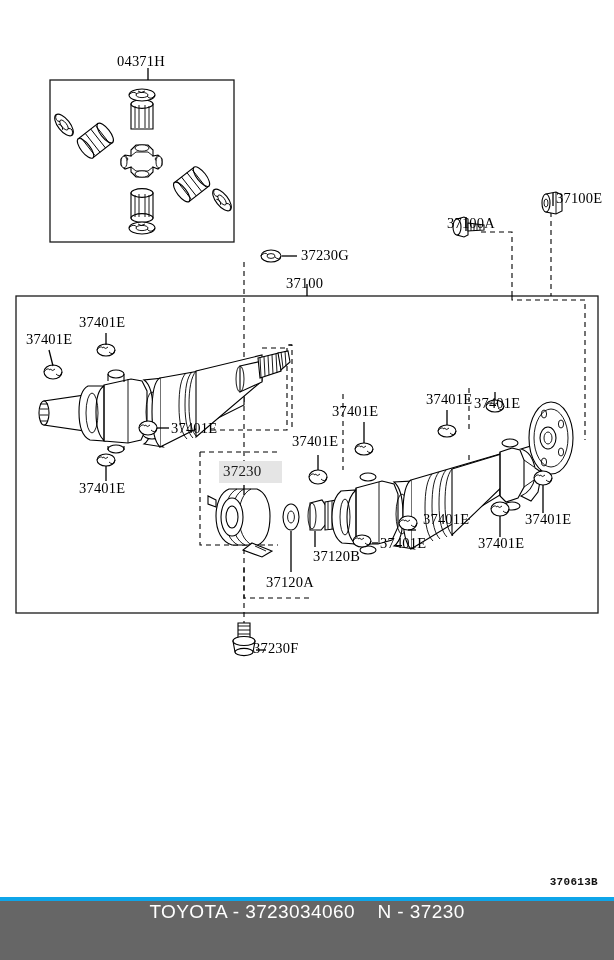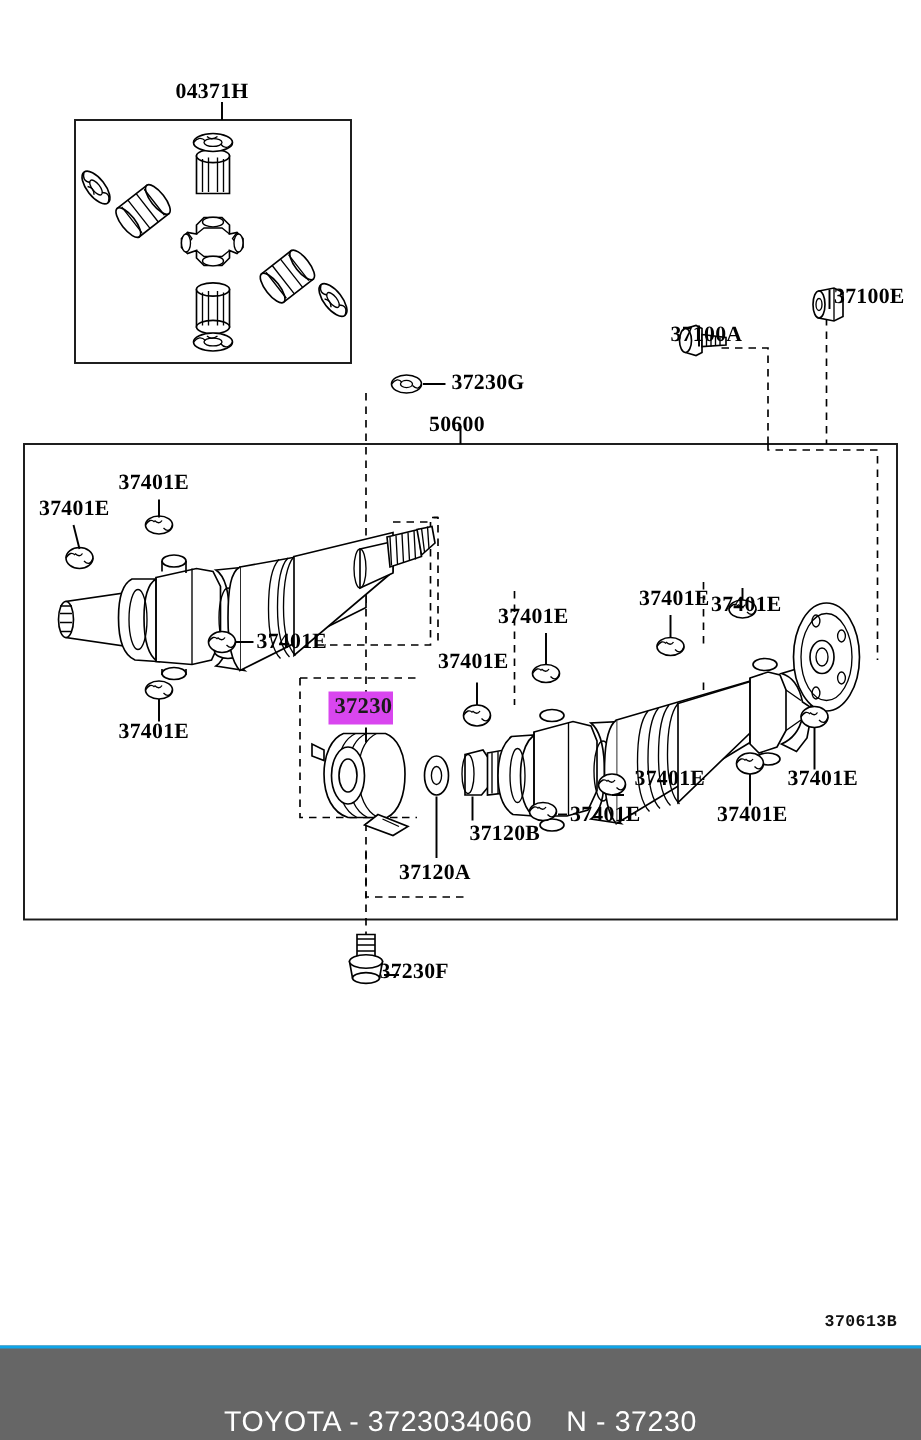--- a/index.html
+++ b/index.html
@@ -27,31 +27,31 @@
     position: absolute;
     left: 0; top: 0;
     width: 614px;
     height: 960px;
   }
 
   
   .lbl {
     position: absolute;
     font-family: "Liberation Serif", "DejaVu Serif", serif;
-    font-weight: bold;
+    font-weight: normal;
     font-size: 14.5px;
     letter-spacing: 0.2px;
     color: #000000;
     white-space: nowrap;
     line-height: 1;
   }
   .lbl.hl {
-    background: #d946ef;
+    background: #e5e5e5;
     color: #1a1a1a;
-    padding: 3px 0 4px 4px;
+    padding: 3px 20px 4px 4px;
     font-size: 15px;
   }
 
   
   .sheet-code {
     position: absolute;
     right: 16px;
     top: 876px;
     font-family: Liberation Mono, monospace;
     font-weight: bold;
@@ -61,24 +61,24 @@
   }
 
   
   #footer-bar {
     position: absolute;
     left: 0;
     top: 897px;
     width: 614px;
     height: 63px;
     background: #666666;
-    border-top: 2px solid #0ea5e9;
+    border-top: 4px solid #0ea5e9;
     box-sizing: border-box;
     display: flex;
-    align-items: flex-end;
+    align-items: flex-start;
     justify-content: center;
   }
   #footer-text {
     color: #ffffff;
     font-family: "Liberation Sans", sans-serif;
     font-size: 19px;
     letter-spacing: 0.4px;
     white-space: pre;
   }
 </style>
@@ -465,21 +465,21 @@
       <line class="ldr" x1="291" y1="531" x2="291" y2="572"></line>
 
       <line class="ldr" x1="256" y1="650" x2="266" y2="650"></line>
     </g>
   </svg>
 
   <div class="lbl" style="left:117px; top:54px;">04371H</div>
 
   <div class="lbl" style="left:301px; top:248px;">37230G</div>
 
-  <div class="lbl" style="left:286px; top:276px;">50600</div>
+  <div class="lbl" style="left:286px; top:276px;">37100</div>
 
   <div class="lbl" style="left:447px; top:216px;">37100A</div>
 
   <div class="lbl" style="left:532px; top:191px;margin-left:24px;">37100E</div>
 
   <div class="lbl" style="left:26px; top:332px;">37401E</div>
   <div class="lbl" style="left:79px; top:315px;">37401E</div>
   <div class="lbl" style="left:79px; top:481px;">37401E</div>
   <div class="lbl" style="left:171px; top:421px;">37401E</div>
   <div class="lbl" style="left:292px; top:434px;">37401E</div>

